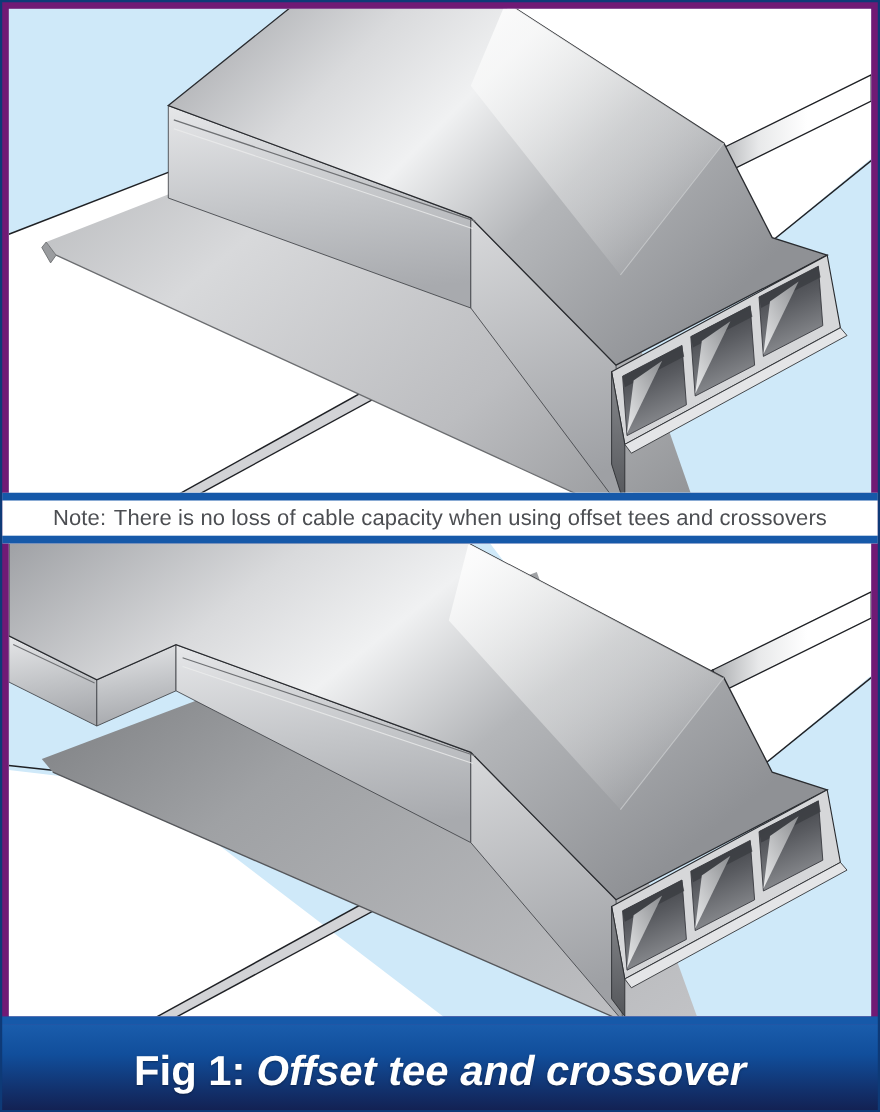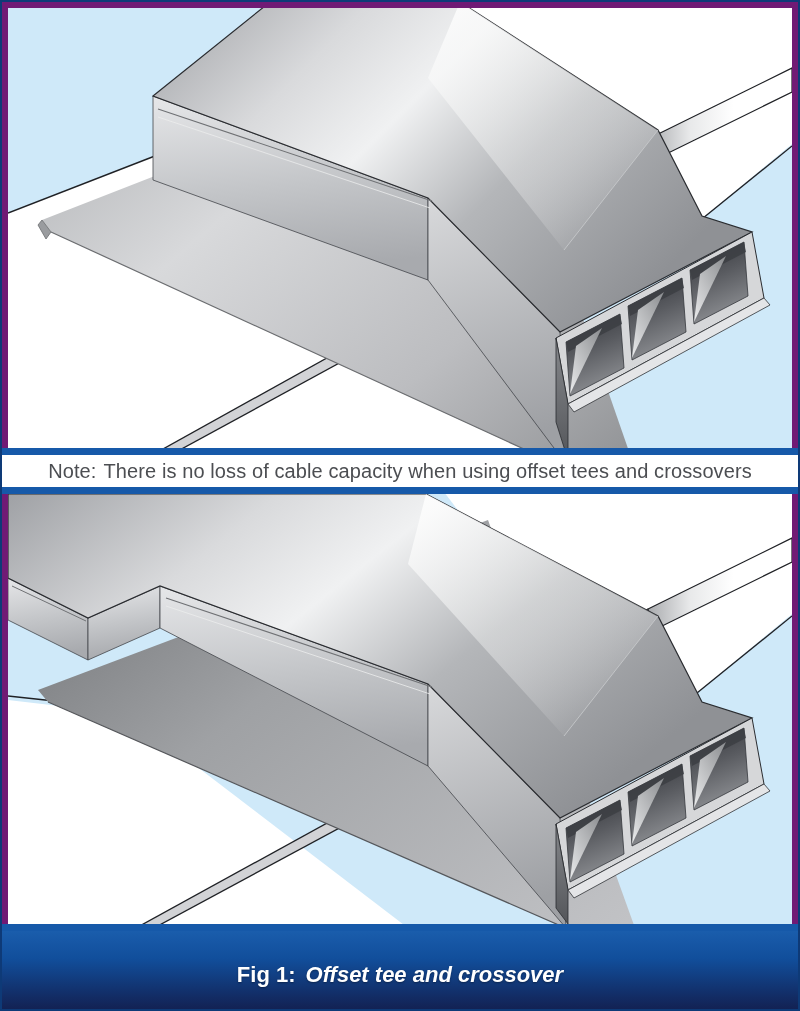--- a/index.html
+++ b/index.html
@@ -12,21 +12,21 @@
   .panel svg{display:block;width:784px;height:100%;}
   #note-band{position:absolute;left:2px;right:2px;top:448px;height:32px;
              background:#ffffff;border-top:7px solid #1659a9;border-bottom:7px solid #1659a9;
              display:flex;align-items:center;justify-content:center;z-index:10;}
   #note-band .note-text{color:#4c4e52;font-size:20px;line-height:32px;white-space:nowrap;letter-spacing:.1px;}
   #note-band .note-label{margin-right:7px;}
   #footer-banner{position:absolute;left:0;right:0;top:924px;height:87px;
       border-top:7px solid #1659a9;
       background:linear-gradient(180deg,#1a5dac 0%,#114e9b 32%,#12306b 70%,#131d4c 96%,#0d1535 100%);
       display:flex;align-items:center;justify-content:center;z-index:10;}
-  #footer-banner .fig-caption{color:#ffffff;font-size:22px;font-weight:bold;white-space:nowrap;
+  #footer-banner .fig-caption{color:#ffffff;font-size:38px;font-weight:bold;white-space:nowrap;
       text-shadow:0 1px 2px rgba(0,0,0,.35);}
   #footer-banner .fig-title{font-style:italic;margin-left:10px;}
 </style>
 </head>
 <body>
 
 <svg width="0" height="0" style="position:absolute" aria-hidden="true">
   <defs>
     <linearGradient id="g-top" x1="0" y1="0" x2="1" y2="0.55">
       <stop offset="0" stop-color="#9fa1a5"></stop>

